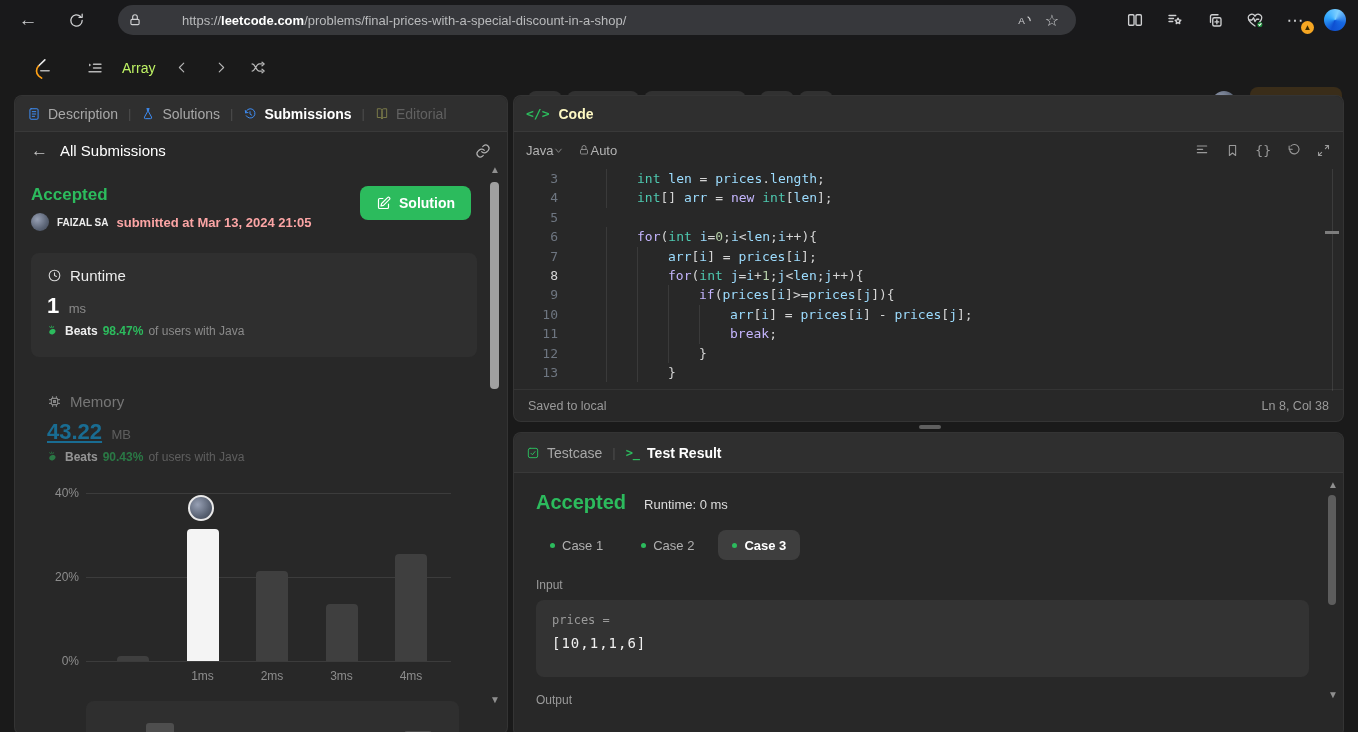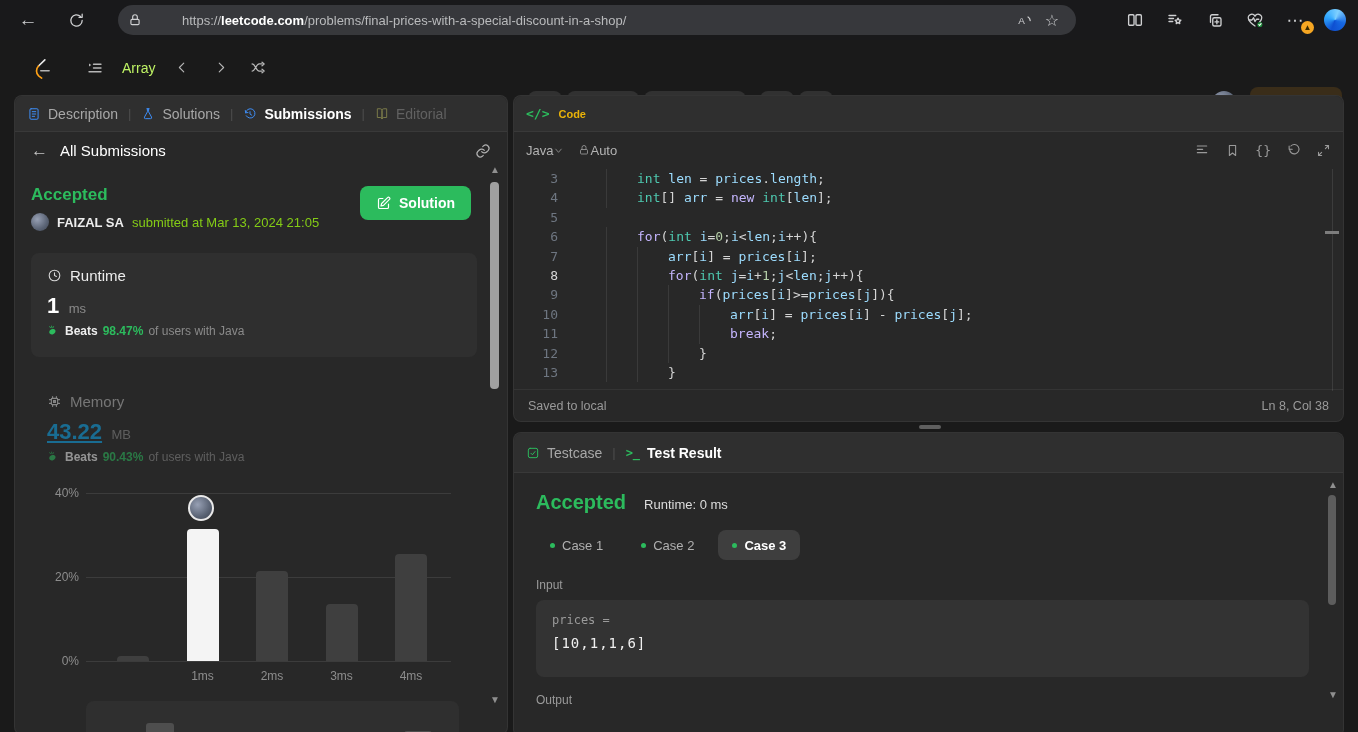--- a/index.html
+++ b/index.html
@@ -61,22 +61,22 @@
   .tab svg{ fill:none; stroke-width:1.7; stroke-linecap:round; stroke-linejoin:round; }
 
   
   #left-panel{ left:14px; top:95px; width:494px; height:640px; }
   .subs-row{ height:37px; display:flex; align-items:center; padding:0 16px; gap:12px; }
   .subs-row .back{ font-size:17px; color:#c4c4c4; }
   .subs-title{ font-size:15px; color:#ffffff; flex:1; }
   .accepted-h{ margin:16px 0 0 16px; font-size:17px; font-weight:600; color:#2cbb5d; }
   .author-row{ display:flex; align-items:center; gap:8px; margin:8px 0 0 16px; }
   .author-row .avatar{ width:18px; height:18px; }
-  .author{ font-size:13px; font-weight:700; color:#ededed; }
-  .submitted{ font-size:13px; color:#84cc16; }
+  .author{ font-size:10px; font-weight:700; color:#ededed; }
+  .submitted{ font-size:13px; color:#fca5a5;font-weight:bold; }
   .solution-btn{ position:absolute; right:36px; top:90px; height:34px; padding:0 16px; border-radius:8px;
                  background:#2cbb5d; display:flex; align-items:center; gap:8px; color:#fff;
                  font-size:14px; font-weight:600; }
   .stat-card{ position:absolute; left:16px; top:157px; width:446px; height:104px; background:#2f2f2f;
               border-radius:8px; padding:14px 16px; }
   .stat-title{ display:flex; align-items:center; gap:8px; font-size:15px; color:#ededed; }
   .stat-title svg{ stroke:#d8d8d8; fill:none; stroke-width:1.7; stroke-linecap:round; }
   .stat-val{ margin-top:9px; }
   .stat-val .big{ font-size:22px; font-weight:600; color:#fff; }
   .stat-val .unit{ font-size:13px; color:#8a8a8a; margin-left:5px; }
@@ -102,21 +102,21 @@
                 border-radius:8px; overflow:hidden; }
   #bottom-card .mini{ position:absolute; bottom:-6px; width:28px; background:#4e4e4e; border-radius:3px 3px 0 0; }
 
   
   .sb-arrow{ position:absolute; font-size:10px; color:#8f8f8f; width:14px; text-align:center; }
   .sb-thumb{ position:absolute; border-radius:4px; }
 
   
   #code-panel{ left:513px; top:95px; width:831px; height:327px; }
   .code-tag{ font-family:"DejaVu Sans Mono", monospace; font-weight:700; font-size:13px; color:#2cbb5d; }
-  .code-title{ font-size:11px; font-weight:700; color:#eab308; margin-left:9px; }
+  .code-title{ font-size:14px; font-weight:700; color:#fef9c3; margin-left:9px; }
   .toolbar{ height:36px; display:flex; align-items:center; padding:0 12px; }
   .toolbar .lang{ font-size:13px; color:#b3b3b3; }
   .toolbar svg{ stroke:#9a9a9a; fill:none; stroke-width:1.7; stroke-linecap:round; stroke-linejoin:round; }
   .tb-right{ margin-left:auto; display:flex; align-items:center; gap:15px; }
   .tb-right .braces{ font-family:"DejaVu Sans Mono", monospace; font-size:13px; color:#9a9a9a; }
   .auto-lbl{ font-size:13px; color:#b3b3b3; }
   #editor{ position:absolute; left:0; top:73px; width:829px; height:222px; overflow:hidden;
            font-family:"DejaVu Sans Mono", monospace; font-size:13px; line-height:19.4px; }
   .cl{ display:flex; height:19.4px; white-space:pre; }
   .ln{ width:44px; text-align:right; color:#6e7681; flex:0 0 auto; }

